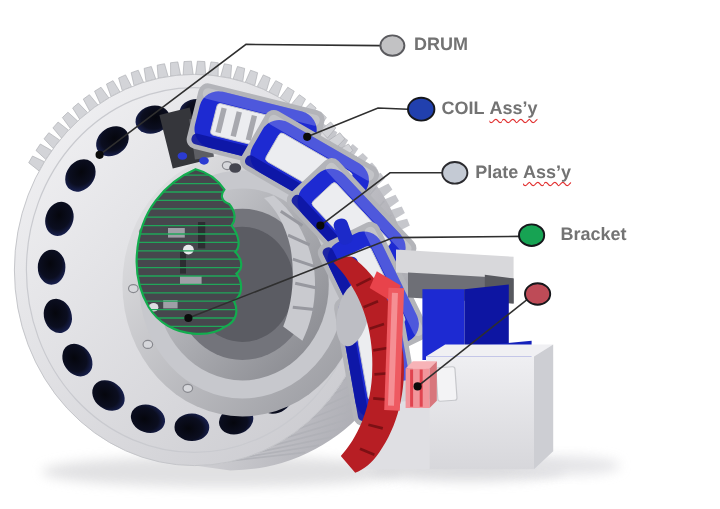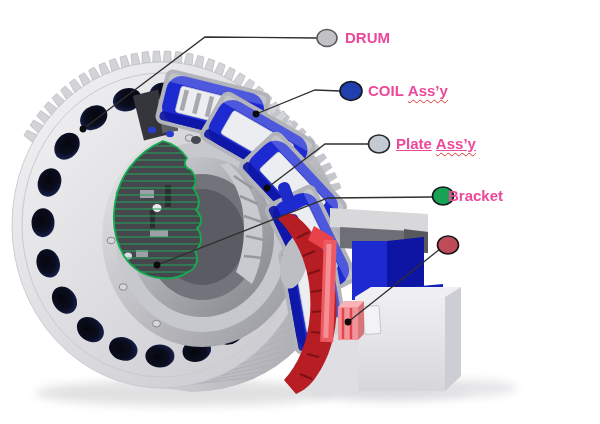--- a/index.html
+++ b/index.html
@@ -1,19 +1,19 @@
 <!DOCTYPE html>
 <html><head>
 <meta charset="utf-8">
 <style>
   html,body{margin:0;padding:0;background:#fff;}
   .stage{position:relative;width:600px;height:424px;background:#fff;overflow:hidden;
          font-family:"Liberation Sans","DejaVu Sans",sans-serif;}
   .stage svg{position:absolute;left:0;top:0;}
-  .label{position:absolute;font-size:15px;font-weight:700;color:#ec4899;white-space:nowrap;line-height:18px;}
+  .label{position:absolute;font-size:15px;font-weight:700;color:#737373;white-space:nowrap;line-height:18px;}
   .label .sq:not(:empty){margin-left:4px;text-decoration-line:underline;text-decoration-style:wavy;
          text-decoration-color:#e23434;text-decoration-thickness:1px;text-underline-offset:3px;}
 </style>
 </head>
 <body>
 
 <div class="stage">
 
 <svg width="600" height="424" viewBox="0 0 600 424">
   <defs>
@@ -345,16 +345,16 @@
     <ellipse cx="327" cy="38" rx="10" ry="8.5" stroke-width="1.6" stroke="#5a5a5e" fill="#C2C2C4"></ellipse>
     <ellipse cx="351" cy="91" rx="11" ry="9.5" stroke-width="1.6" stroke="#16171b" fill="#2140AE"></ellipse>
     <ellipse cx="379" cy="144" rx="10.5" ry="9" stroke-width="1.6" stroke="#2b2b2f" fill="#C4CAD4"></ellipse>
     <ellipse cx="443" cy="196" rx="10.5" ry="9" stroke-width="1.6" stroke="#16171b" fill="#17A353"></ellipse>
     <ellipse cx="448" cy="245" rx="10.5" ry="9" stroke-width="1.6" stroke="#16171b" fill="#BE4B57"></ellipse>
   </g>
 </svg>
 
 <div class="label" style="left:345px;top:29px;"><span>DRUM</span><span class="sq"></span></div>
 <div class="label" style="left:368px;top:82px;"><span>COIL</span><span class="sq">Ass’y</span></div>
-<div class="label" style="left:396px;top:135px;text-decoration:underline;"><span>Plate</span><span class="sq">Ass’y</span></div>
-<div class="label" style="left:448px;top:187px;"><span>Bracket</span><span class="sq"></span></div>
+<div class="label" style="left:396px;top:135px;"><span>Plate</span><span class="sq">Ass’y</span></div>
+<div class="label" style="left:467px;top:187px;"><span>Bracket</span><span class="sq"></span></div>
 
 </div>
 
 </body></html>

